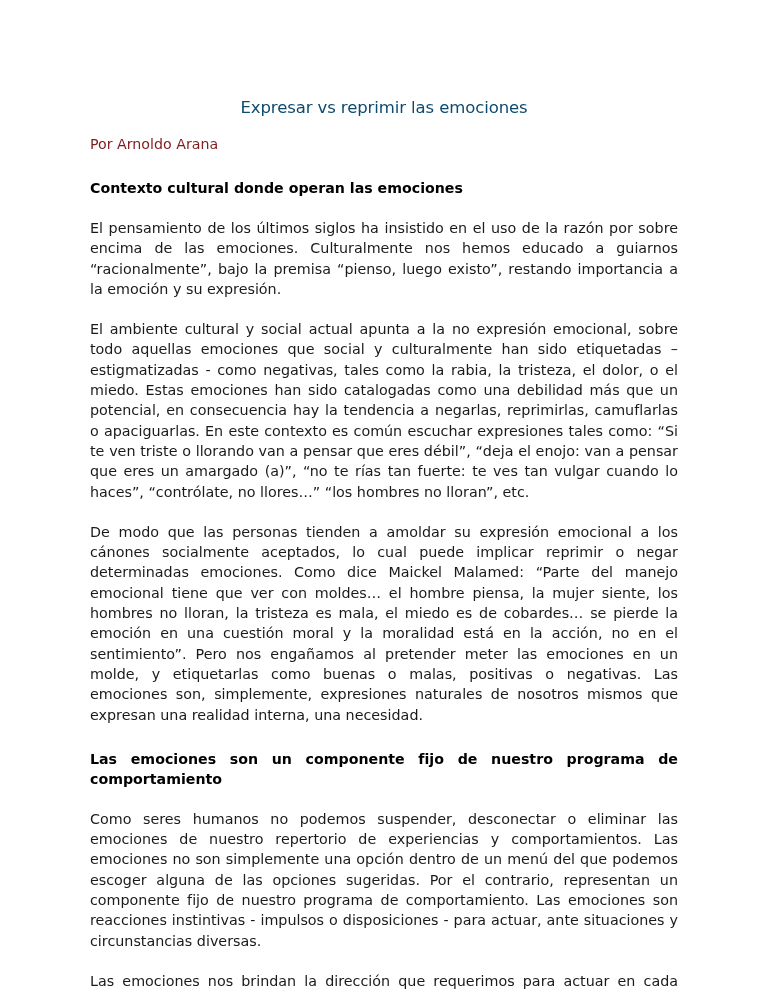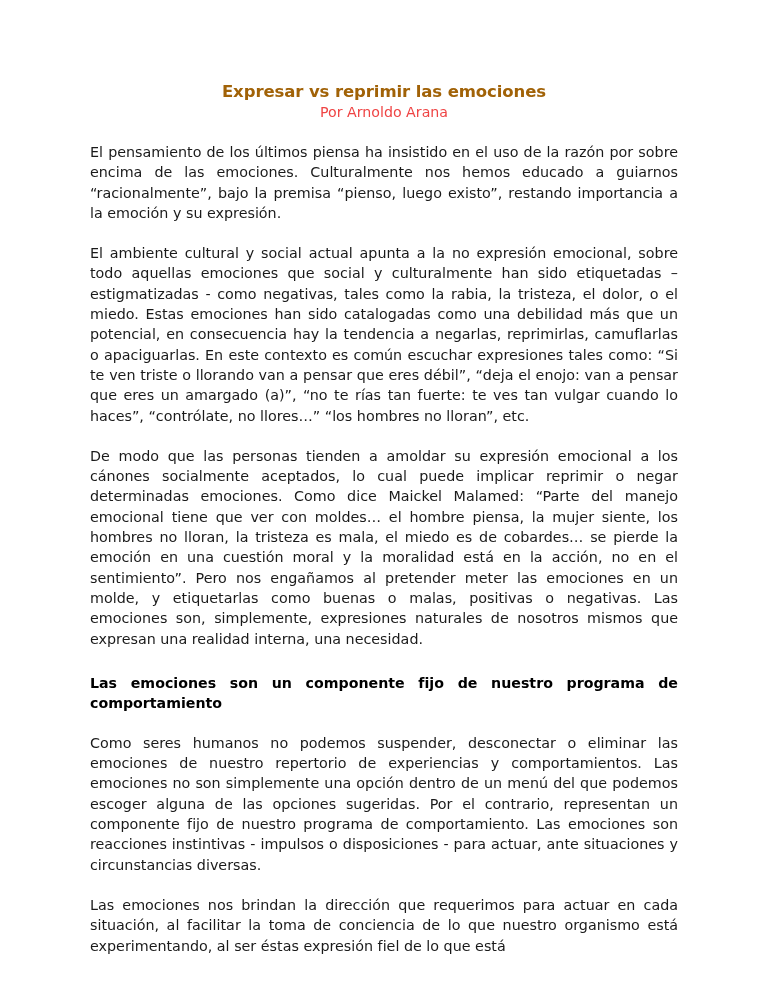--- a/index.html
+++ b/index.html
@@ -19,34 +19,33 @@
   .page {
     box-sizing: border-box;
     width: 768px;
     height: 994px;
     background: #ffffff;
     padding: 82px 90px 0 90px;
     position: relative;
   }
   .doc-title {
     font-size: 16.5px;
-    font-weight: bold;
+    font-weight: normal;
     text-align: center;
     line-height: 20px;
-    margin: 0;
+    margin: 16px;
     letter-spacing: -0.1px;
-    color: #a16207;
+    color: #0c4a6e;
   }
   .doc-byline {
     font-size: 14.2px;
     font-weight: normal;
-    text-align: center;
     line-height: 20px;
     margin: 0 0 2px 0;
-    color: #ef4444;
+    color: #7f1d1d;
   }
   .section-heading {
     font-size: 14.2px;
     font-weight: bold;
     text-align: justify;
     text-align-last: left;
     line-height: 20px;
     margin: 24px 0 0 0;
     color: #000000;
   }
@@ -73,22 +72,23 @@
 </style>
 </head>
 <body>
 
 <div class="page clip-bottom">
 
   <h1 class="doc-title">Expresar vs reprimir las emociones</h1>
 
   <div class="doc-byline">Por Arnoldo Arana</div>
 
+  <h2 class="section-heading">Contexto cultural donde operan las emociones</h2>
 
-  <p class="body-par first-after-heading">El pensamiento de los últimos piensa ha insistido en el uso de la razón por sobre encima de las emociones. Culturalmente nos hemos educado a guiarnos “racionalmente”, bajo la premisa “pienso, luego existo”, restando importancia a la emoción y su expresión.</p>
+  <p class="body-par first-after-heading">El pensamiento de los últimos siglos ha insistido en el uso de la razón por sobre encima de las emociones. Culturalmente nos hemos educado a guiarnos “racionalmente”, bajo la premisa “pienso, luego existo”, restando importancia a la emoción y su expresión.</p>
 
   <p class="body-par">El ambiente cultural y social actual apunta a la no expresión emocional, sobre todo aquellas emociones que social y culturalmente han sido etiquetadas – estigmatizadas - como negativas, tales como la rabia, la tristeza, el dolor, o el miedo. Estas emociones han sido catalogadas como una debilidad más que un potencial, en consecuencia hay la tendencia a negarlas, reprimirlas, camuflarlas o apaciguarlas. En este contexto es común escuchar expresiones tales como: “Si te ven triste o llorando van a pensar que eres débil”, “deja el enojo: van a pensar que eres un amargado (a)”, “no te rías tan fuerte: te ves tan vulgar cuando lo haces”, “contrólate, no llores…” “los hombres no lloran”, etc.</p>
 
   <p class="body-par">De modo que las personas tienden a amoldar su expresión emocional a los cánones socialmente aceptados, lo cual puede implicar reprimir o negar determinadas emociones. Como dice Maickel Malamed: “Parte del manejo emocional tiene que ver con moldes… el hombre piensa, la mujer siente, los hombres no lloran, la tristeza es mala, el miedo es de cobardes… se pierde la emoción en una cuestión moral y la moralidad está en la acción, no en el sentimiento”. Pero nos engañamos al pretender meter las emociones en un molde, y etiquetarlas como buenas o malas, positivas o negativas. Las emociones son, simplemente, expresiones naturales de nosotros mismos que expresan una realidad interna, una necesidad.</p>
 
   <h2 class="section-heading tight">Las emociones son un componente fijo de nuestro programa de comportamiento</h2>
 
   <p class="body-par first-after-heading">Como seres humanos no podemos suspender, desconectar o eliminar las emociones de nuestro repertorio de experiencias y  comportamientos. Las emociones no son simplemente una opción dentro de un menú del que podemos escoger alguna de las opciones sugeridas. Por el contrario, representan un componente fijo de nuestro programa de comportamiento. Las emociones son reacciones instintivas - impulsos o disposiciones - para actuar, ante situaciones y circunstancias diversas.</p>
 
   <p class="body-par">Las emociones nos brindan la dirección que requerimos para actuar en cada situación, al facilitar la toma de conciencia de lo que nuestro organismo está experimentando, al ser éstas expresión fiel de lo que está</p>

